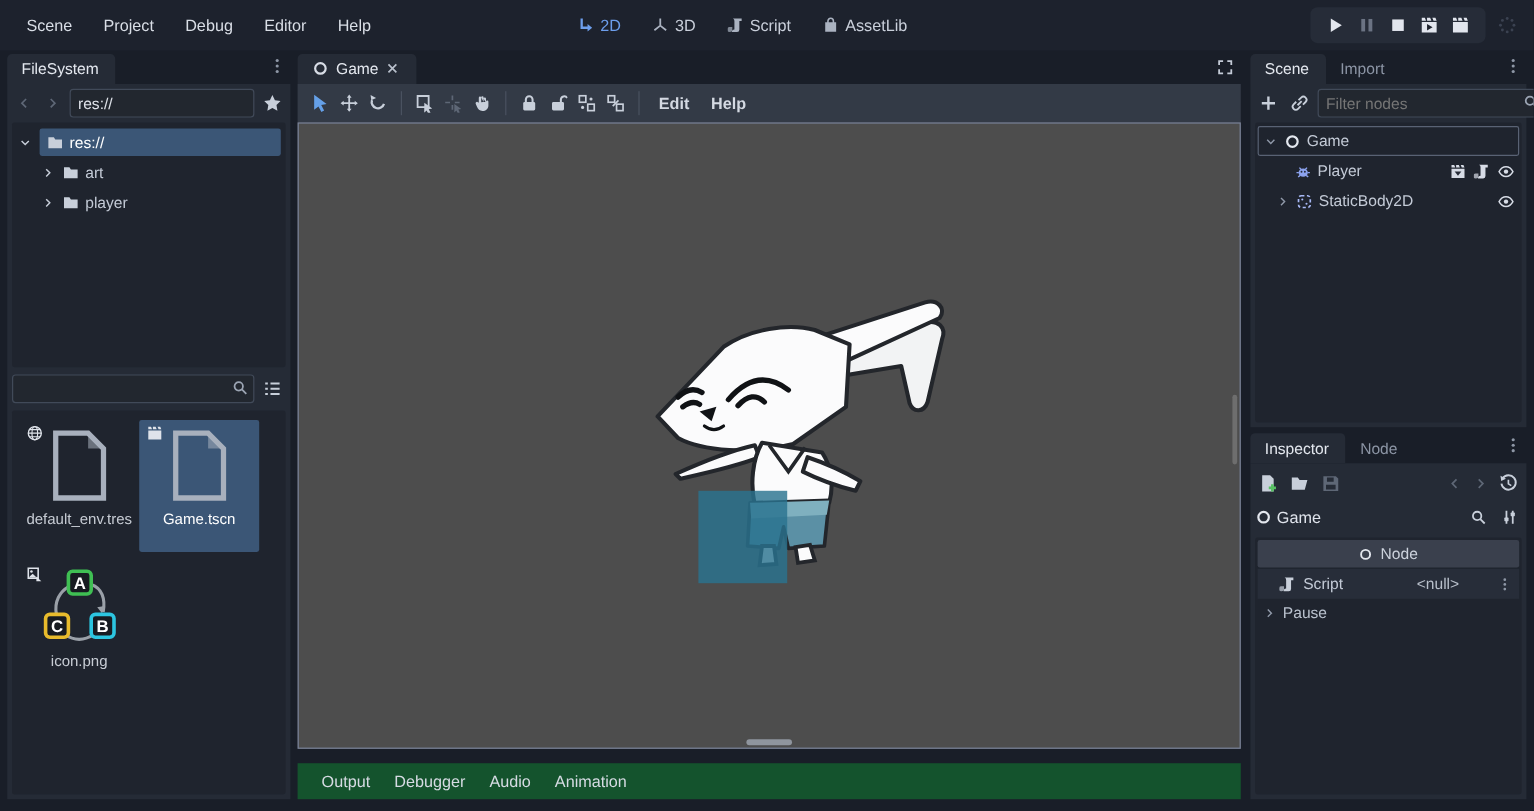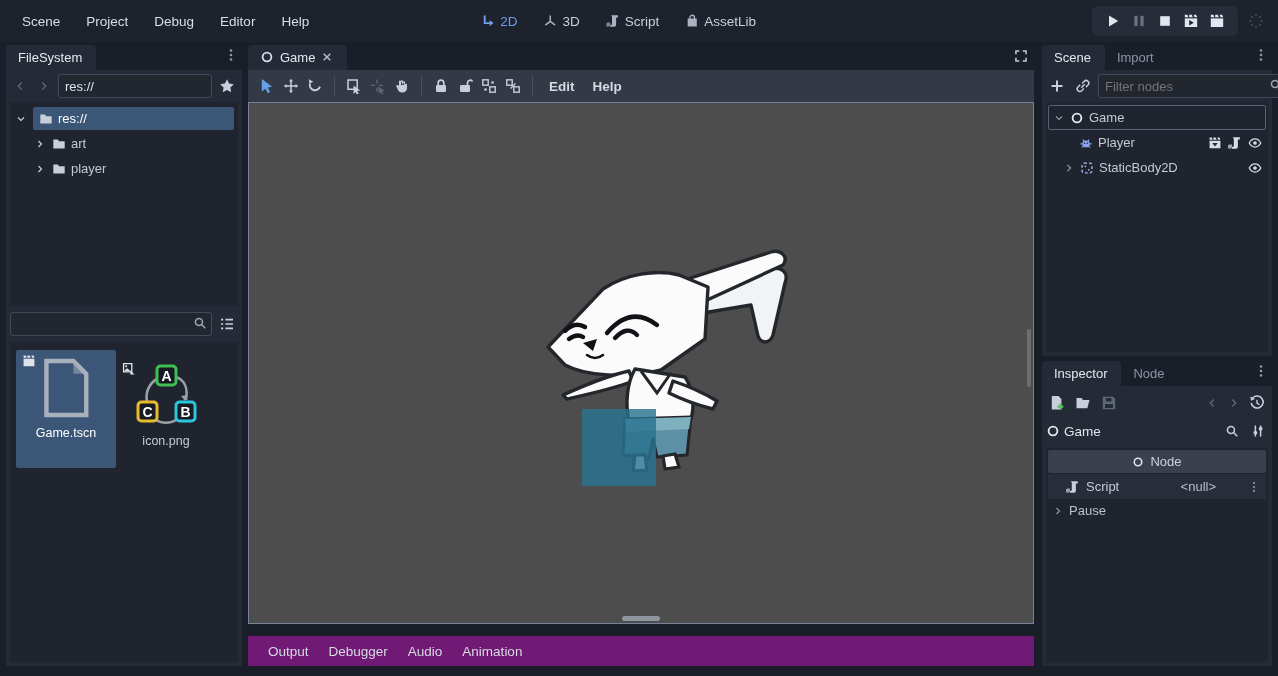--- a/index.html
+++ b/index.html
@@ -77,21 +77,21 @@
   .vp-tab { background:#2b313d; }
   .vp-expand { position:absolute; right:6px; top:5px; color:#c4cbd7; }
   .vp-toolbar { height:32px; background:#333a46; display:flex; align-items:center; gap:2px; padding:0 8px; flex:none; }
   .vp-toolbar .sep { width:1px; height:20px; background:#4a5260; margin:0 6px; }
   .vp-toolbar .tool-btn.active { color:#65a0e8; }
   .vp-menu { padding:4px 8px; color:#d4d9e2; font-size:13.5px;font-weight:bold; }
   .canvas { flex:none; height:522px; background:#4d4d4d; border:1px solid #78829a; position:relative; overflow:hidden; }
   .collision-rect { position:absolute; left:333px; top:306px; width:74px; height:77px; background:rgba(42,115,143,0.82); }
   .canvas-vscroll { position:absolute; right:2px; top:226px; width:4px; height:58px; background:#6e6e6e; border-radius:2px; }
   .canvas-handle { position:absolute; bottom:2px; left:50%; transform:translateX(-50%); width:38px; height:5px; background:#8f959e; border-radius:3px; }
-  .bottombar { margin-top:12px; height:30px; background:#701a75; display:flex; align-items:center; gap:4px; padding:0 12px; flex:none; }
+  .bottombar { margin-top:12px; height:30px; background:#14532d; display:flex; align-items:center; gap:4px; padding:0 12px; flex:none; }
   .bp-tab { padding:4px 8px; color:#d6dbe3; font-size:13.5px; }
 
   
   .dock-right { gap:4px; }
   .scene-panel-wrap { height:312px; display:flex; flex-direction:column; flex:none; }
   .insp-panel-wrap { flex:1; display:flex; flex-direction:column; min-height:0; }
   .scene-tree { flex:1; margin-top:4px; padding:3px 2px; overflow:hidden; }
   .sn-row { height:25px; display:flex; align-items:center; gap:5px; padding:0 4px; color:#c3cad6; }
   .sn-row.focused { border:1px solid #596274; border-radius:2px; }
   .sn-row .r-icons { margin-left:auto; display:flex; align-items:center; gap:6px; color:#d7dce6; }
@@ -449,20 +449,33 @@
             </svg>
           </span>
       </span>
       <span class="tool-btn">
           <svg class="ic">
             <use href="#s-listgrid"></use>
           </svg>
         </span>
     </div>
     <div class="well fs-files">
+      <div class="file-item">
+        <div class="file-thumb">
+          <span class="file-badge">
+              <svg class="ic ic14">
+                <use href="#s-globe"></use>
+              </svg>
+            </span>
+          <svg class="doc" viewBox="0 0 16 18">
+              <use href="#s-doc"></use>
+            </svg>
+        </div>
+        <div class="file-label">default_env.tres</div>
+      </div>
       <div class="file-item selected">
         <div class="file-thumb">
           <span class="file-badge">
               <svg class="ic ic14">
                 <use href="#s-movie"></use>
               </svg>
             </span>
           <svg class="doc" viewBox="0 0 16 18">
               <use href="#s-doc"></use>
             </svg>

